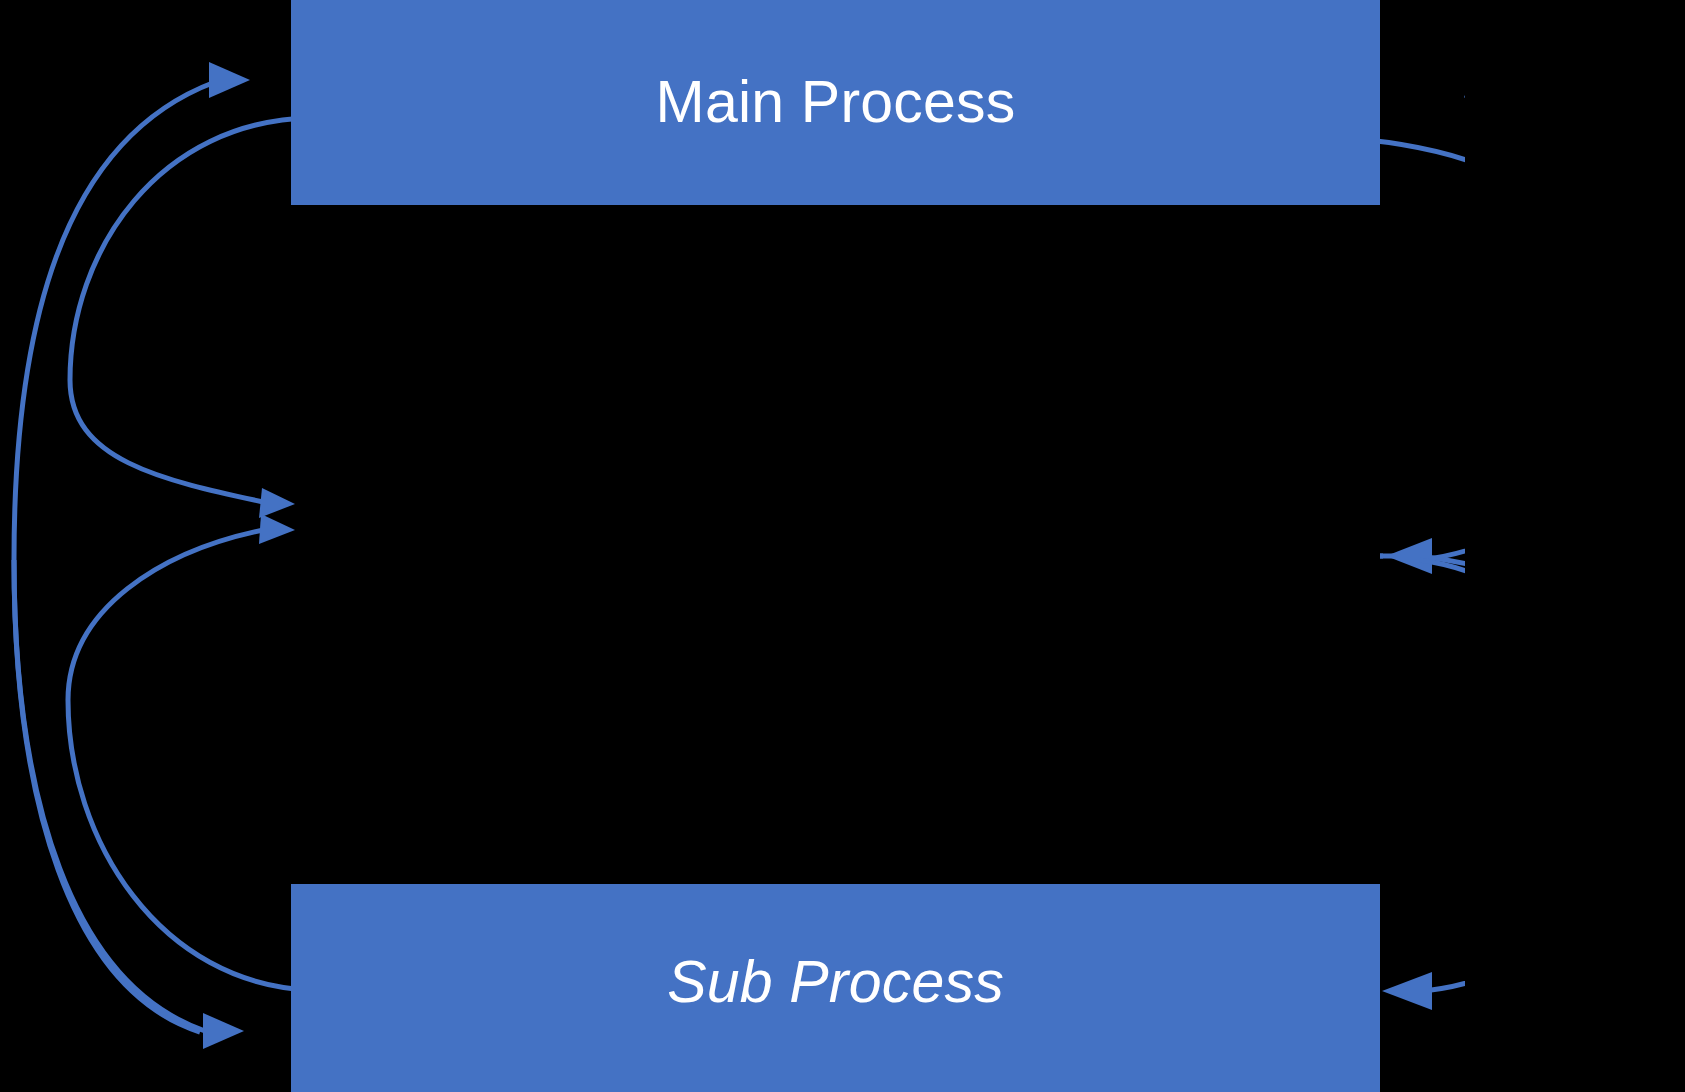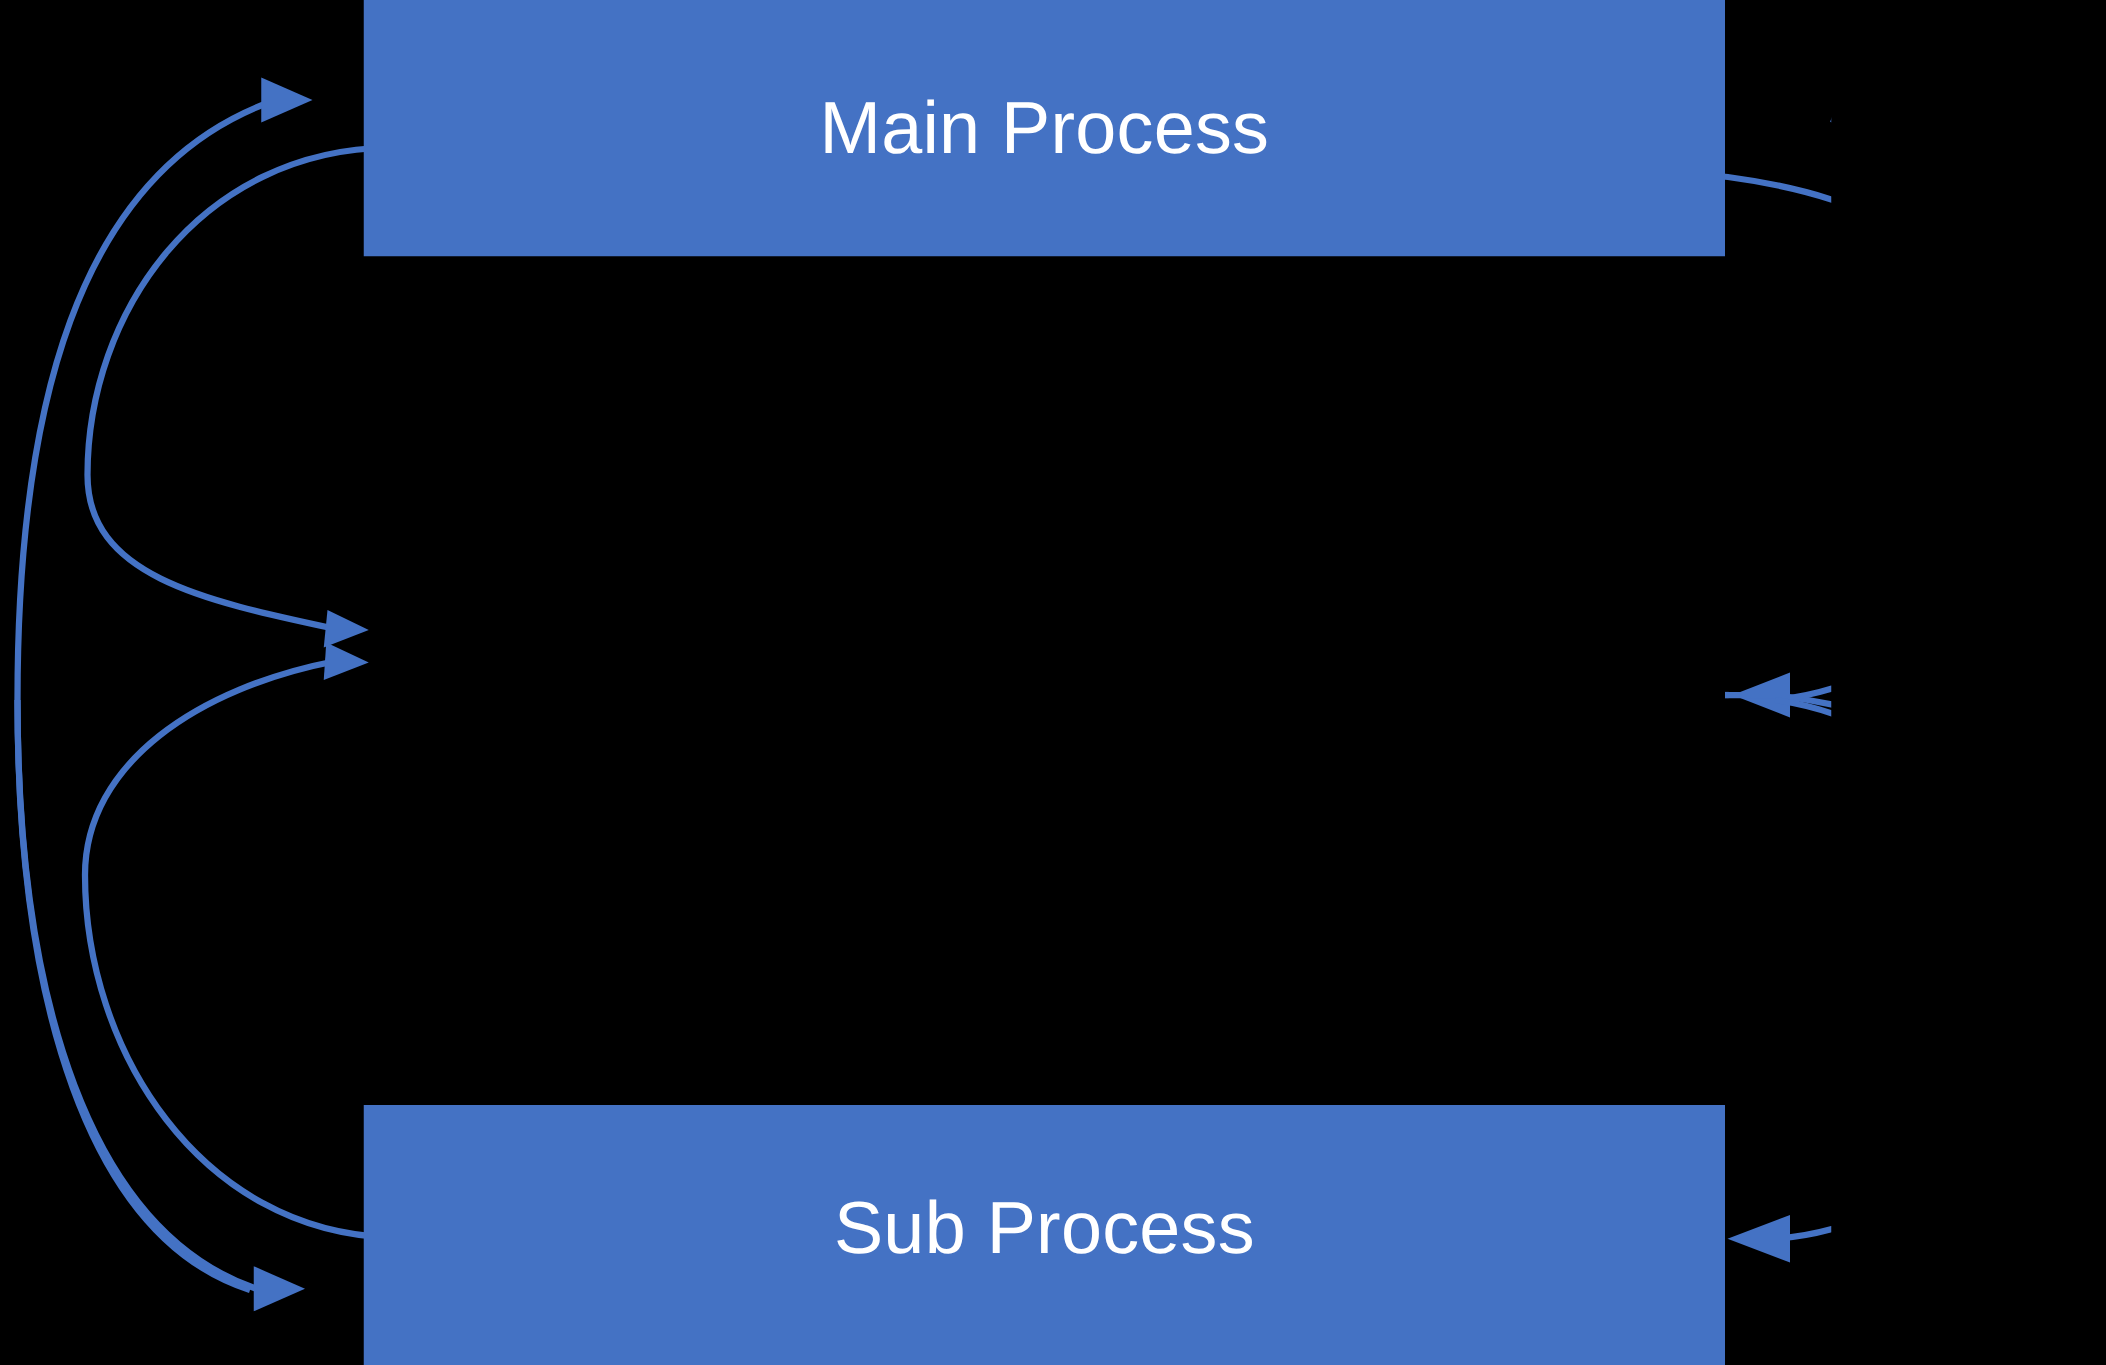--- a/index.html
+++ b/index.html
@@ -38,21 +38,21 @@
     width: 1089px;
     height: 213px;
   }
   #box-main .proc-label { transform: translateY(4px); }
   #box-sub {
     left: 291px;
     top: 884px;
     width: 1089px;
     height: 212px;
   }
-  #box-sub .proc-label { transform: translateY(-8px); }
+  #box-sub .proc-label { transform: translateY(-8px); font-style: italic; }
   #arrow-layer {
     position: absolute;
     left: 0;
     top: 0;
     width: 1685px;
     height: 1092px;
     pointer-events: none;
   }
   .arc {
     fill: none;

